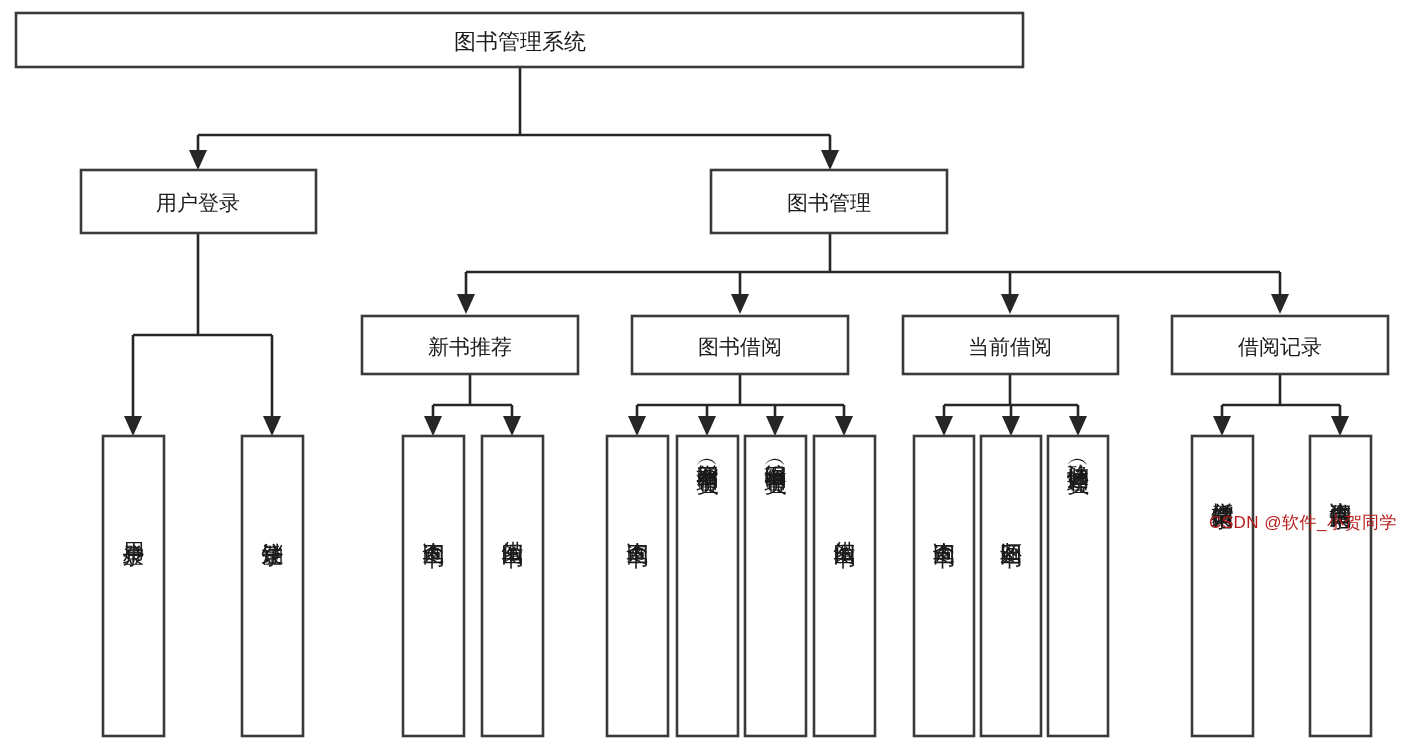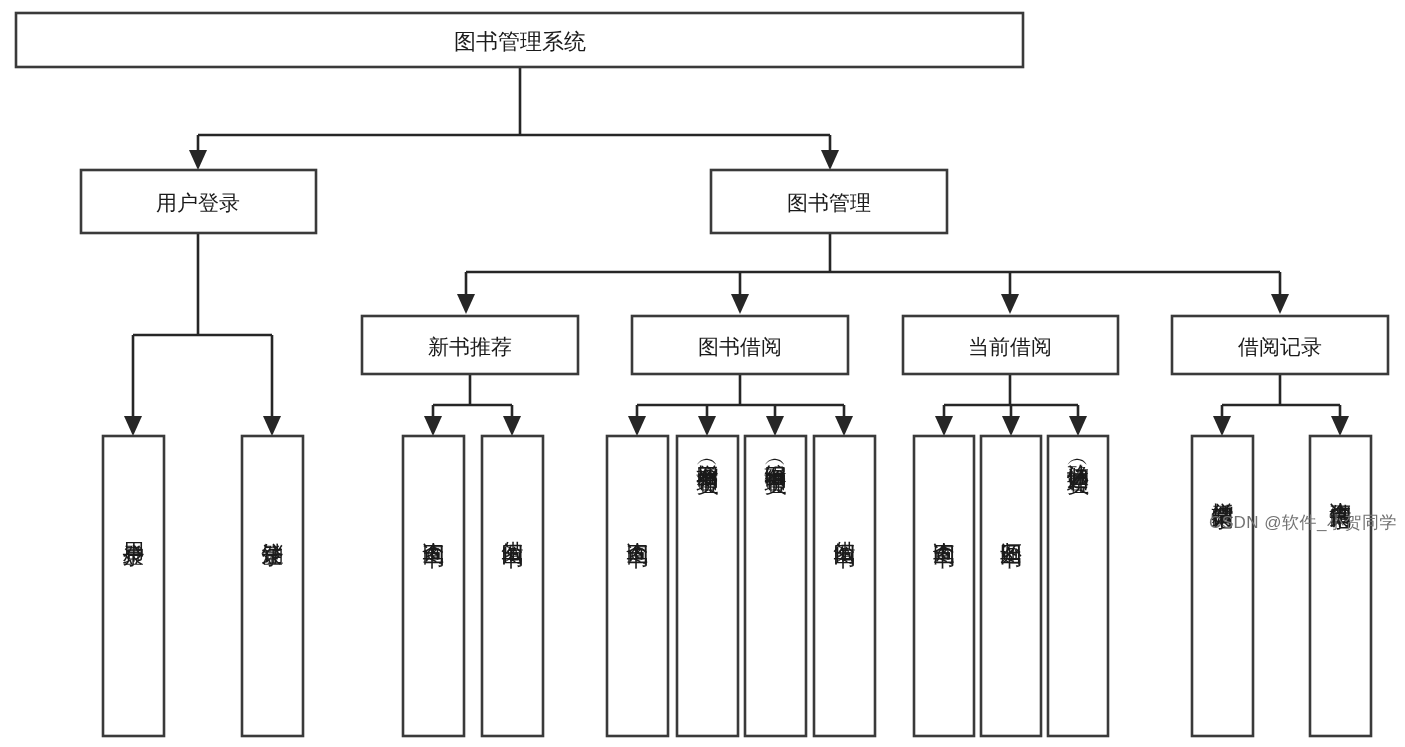--- a/index.html
+++ b/index.html
@@ -73,21 +73,21 @@
     color: #1a1a1a;
     letter-spacing: 1.5px;
     white-space: nowrap;
   }
   .watermark {
     position: absolute;
     right: 8px;
     bottom: 4px;
     font-family: "Liberation Sans", "DejaVu Sans", sans-serif;
     font-size: 17px;
-    color: #737373;
+    color: #b91c1c;
     letter-spacing: 0.5px;
     user-select: none;
   }
 </style>
 </head>
 <body>
 
 <div id="diagram-root">
 
   <svg id="flow-svg" viewBox="0 0 1405 747">

